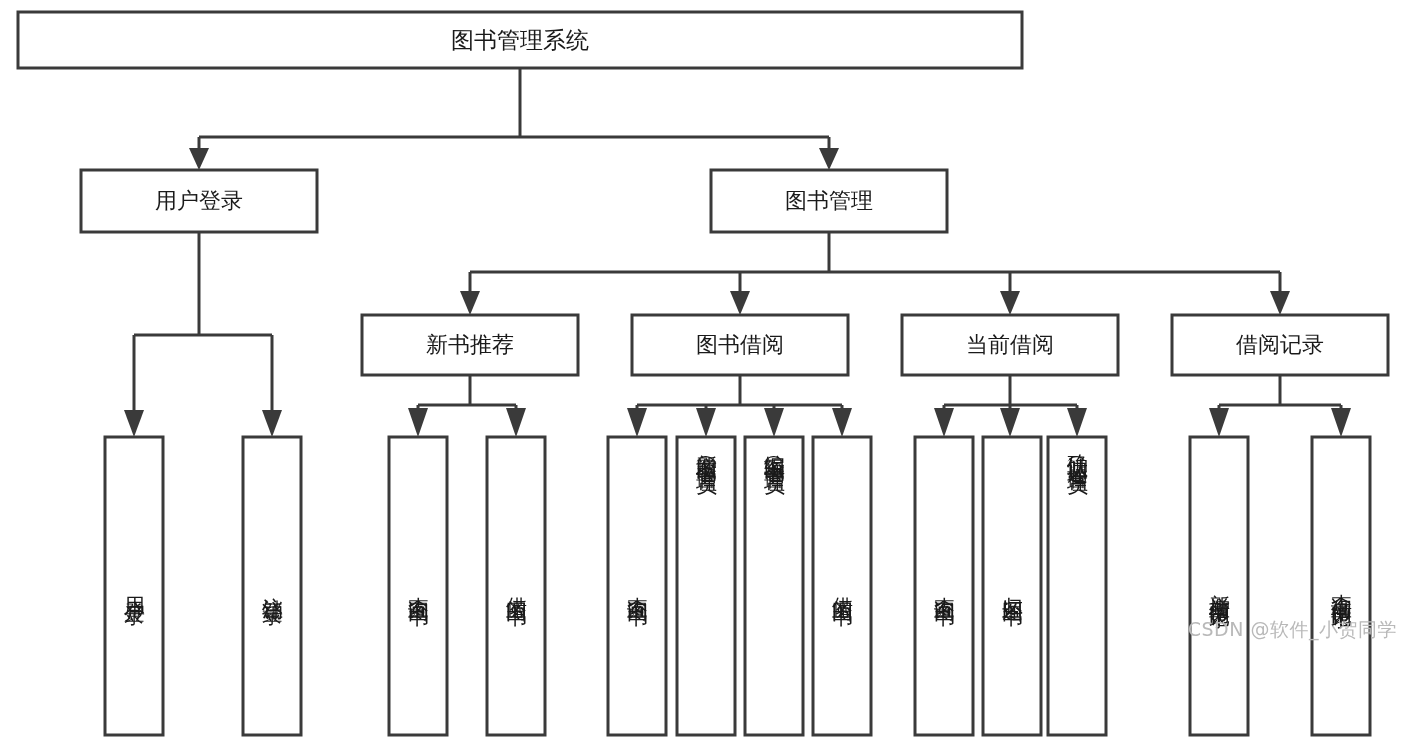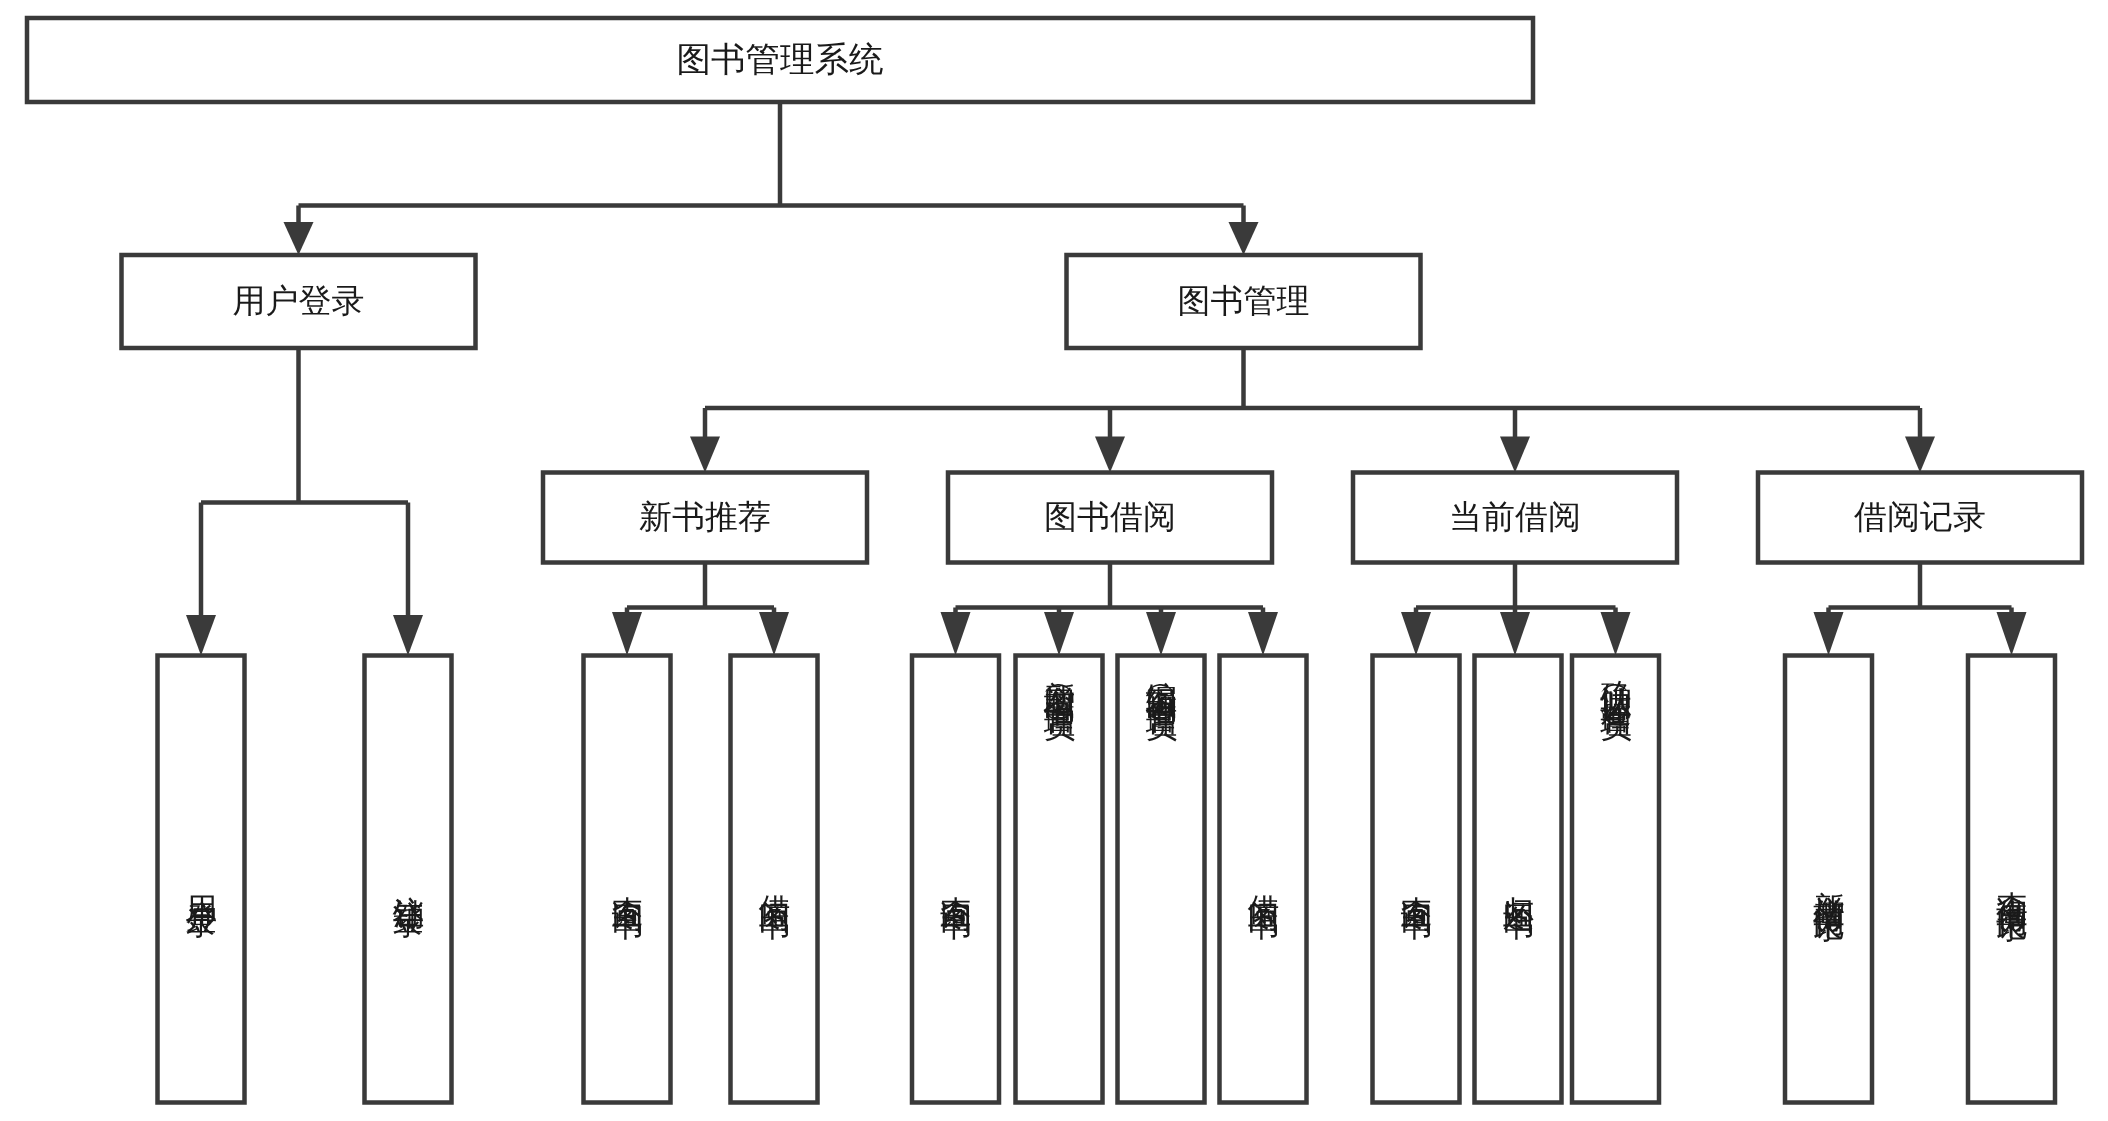--- a/index.html
+++ b/index.html
@@ -237,13 +237,14 @@
   <div class="leaf-label-wrap" style="left:1048px; top:437px; width:58px; height:298px; align-items:flex-start;">
     <span class="leaf-label">确认归还（管理员）</span>
   </div>
   <div class="leaf-label-wrap" style="left:1190px; top:437px; width:58px; height:298px;">
     <span class="leaf-label">新增借阅记录</span>
   </div>
   <div class="leaf-label-wrap" style="left:1312px; top:437px; width:58px; height:298px;">
     <span class="leaf-label">查询借阅记录</span>
   </div>
 
+  <div id="watermark">CSDN @软件_小贺同学</div>
 </div>
 
 </body></html>

